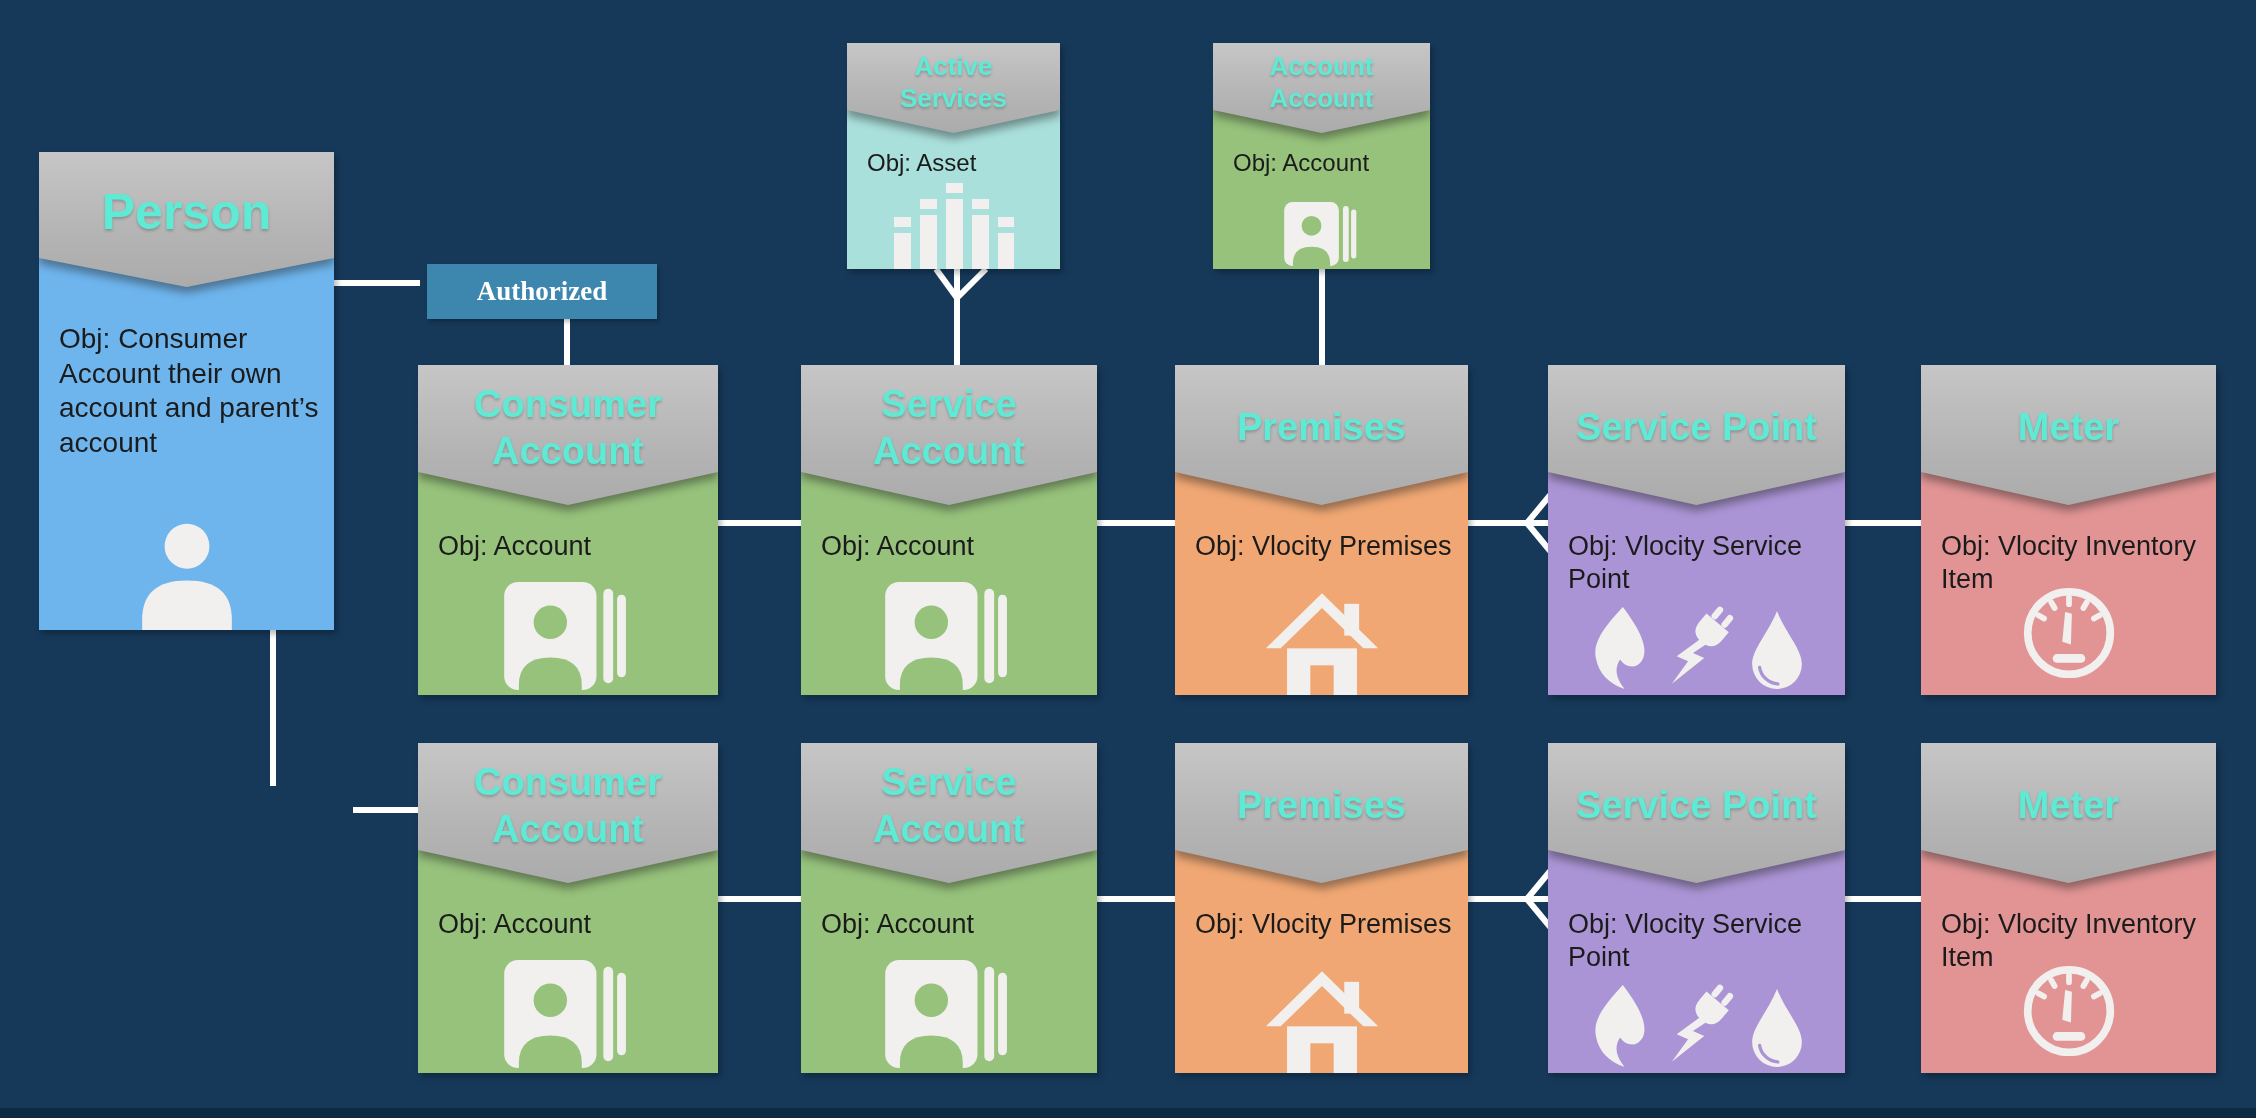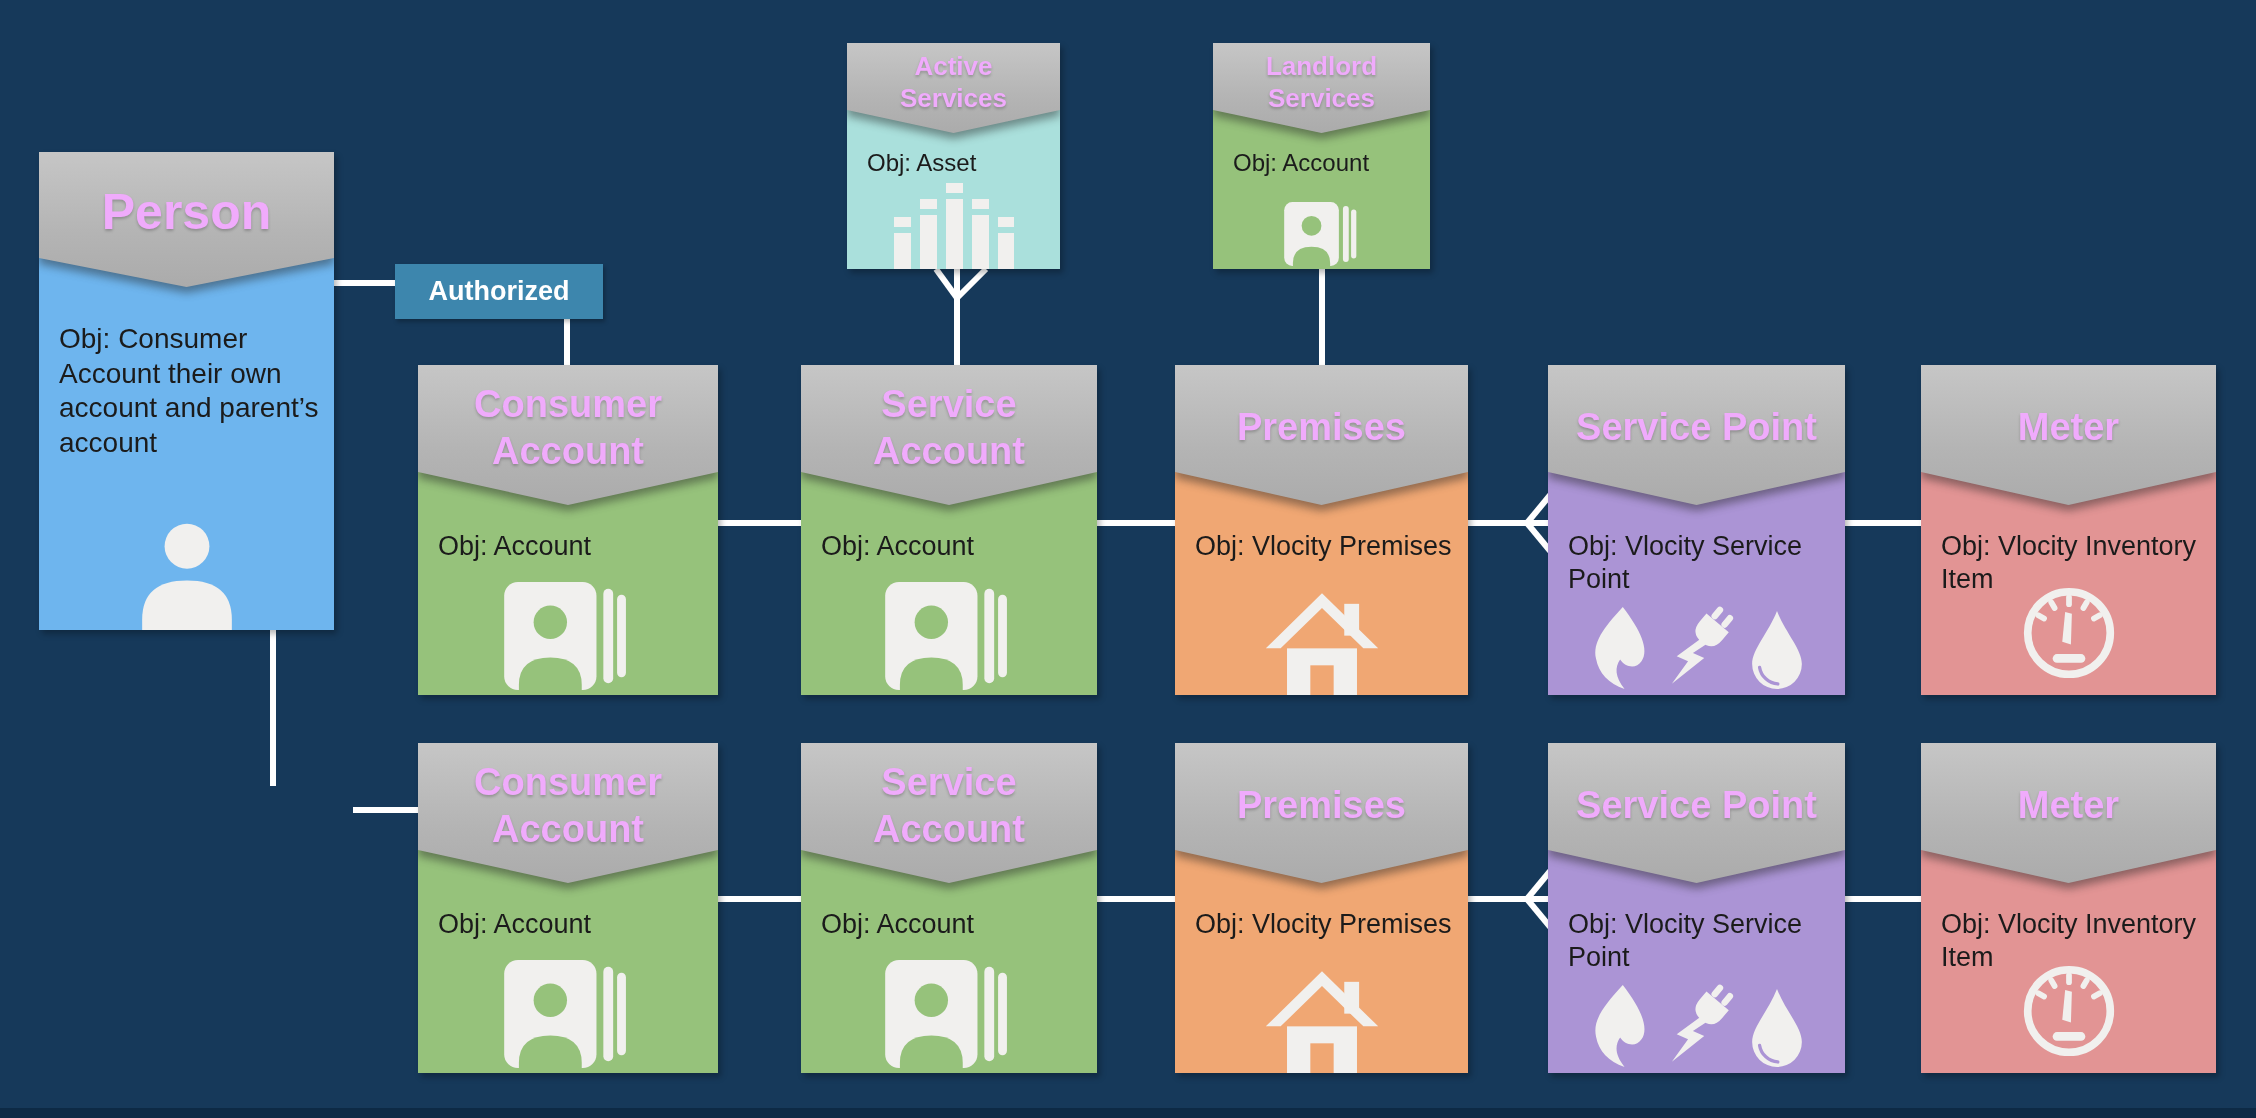--- a/index.html
+++ b/index.html
@@ -13,21 +13,21 @@
   #connectors line{stroke:#ffffff;stroke-width:6;}
   
   .card{position:absolute;z-index:2;overflow:hidden;box-shadow:3px 4px 6px rgba(0,0,0,.28);}
   .card .body{position:absolute;left:0;right:0;top:var(--hdr);bottom:0;background:var(--body);overflow:hidden;}
   .hdr-wrap{position:absolute;top:0;left:0;right:0;height:calc(var(--hdr) + var(--dip));z-index:3;
     filter:drop-shadow(0 6px 4px rgba(35,35,35,.45));}
   .hdr{position:absolute;inset:0;background:linear-gradient(180deg,#c6c6c6 0%,#b4b4b4 60%,#ababab 100%);
     clip-path:polygon(0 0,100% 0,100% calc(100% - var(--dip)),50% 100%,0 calc(100% - var(--dip)));}
   .title{position:absolute;left:8%;width:84%;top:0;height:calc(var(--hdr) + var(--dip)*0.55);
     display:flex;align-items:center;justify-content:center;text-align:center;
-    font-weight:700;color:#f0abfc;line-height:1.22;text-shadow:0 2px 3px rgba(0,0,0,.22);}
+    font-weight:700;color:#5eead4;line-height:1.22;text-shadow:0 2px 3px rgba(0,0,0,.22);}
   .obj{position:absolute;left:20px;width:calc(100% - 26px);top:var(--objgap);
     color:#1b1b1b;line-height:1.24;}
   .icon{position:absolute;left:50%;transform:translateX(-50%);color:#f1f0ee;}
   
   #card-person{left:39px;top:152px;width:295px;height:478px;--hdr:106px;--dip:29px;--body:#6eb5ee;--objgap:64px;}
   #card-person .title{font-size:50px;}
   #card-person .obj{font-size:28px;}
   #card-active{left:847px;top:43px;width:213px;height:226px;--hdr:67px;--dip:23px;--body:#aae0dc;--objgap:38px;}
   #card-landlord{left:1213px;top:43px;width:217px;height:226px;--hdr:67px;--dip:23px;--body:#96c27b;--objgap:38px;}
   .small-card .title{font-size:26px;}
@@ -46,21 +46,21 @@
   .icon-contact{width:128px;height:108px;bottom:5px;}
   .icon-contact-small{width:76px;height:64px;bottom:3px;}
   .icon-bars{width:120px;height:100px;bottom:0;}
   .icon-house{width:122px;height:106px;bottom:0;}
   .icon-gauge{width:96px;height:96px;bottom:14px;}
   .utilities{position:absolute;left:50%;transform:translateX(-50%);bottom:6px;
     display:flex;gap:13px;align-items:flex-end;color:#f1f0ee;}
   
   .rel-label{position:absolute;z-index:4;background:#3d86ad;color:#ffffff;font-weight:700;font-size:27px;
     display:flex;align-items:center;justify-content:center;box-shadow:2px 3px 4px rgba(0,0,0,.25);}
-  #label-authorized{left:395px;top:264px;width:208px;height:55px;}
+  #label-authorized{left:427px;top:264px;width:230px;height:55px;font-family:Liberation Serif, serif;}
   #label-owner{left:155px;top:783px;width:198px;height:54px;}
   #symdefs{position:absolute;width:0;height:0;overflow:hidden;}
 </style>
 </head>
 <body>
 
 <svg id="symdefs" aria-hidden="true">
   <defs>
     <symbol id="sym-person" viewBox="0 0 100 100">
       <circle cx="50" cy="29" r="19" fill="currentColor"></circle>
@@ -184,21 +184,21 @@
 
   <div class="card small-card" id="card-landlord">
     <div class="body">
       <div class="obj">Obj: Account</div>
       <svg class="icon icon-contact-small">
           <use href="#sym-contact"></use>
         </svg>
     </div>
     <div class="hdr-wrap">
       <div class="hdr"></div>
-      <div class="title">Landlord Services</div>
+      <div class="title">Account Account</div>
     </div>
   </div>
 
   <div class="card row-card" id="card-consumer-r1">
     <div class="body">
       <div class="obj">Obj: Account</div>
       <svg class="icon icon-contact">
           <use href="#sym-contact"></use>
         </svg>
     </div>

